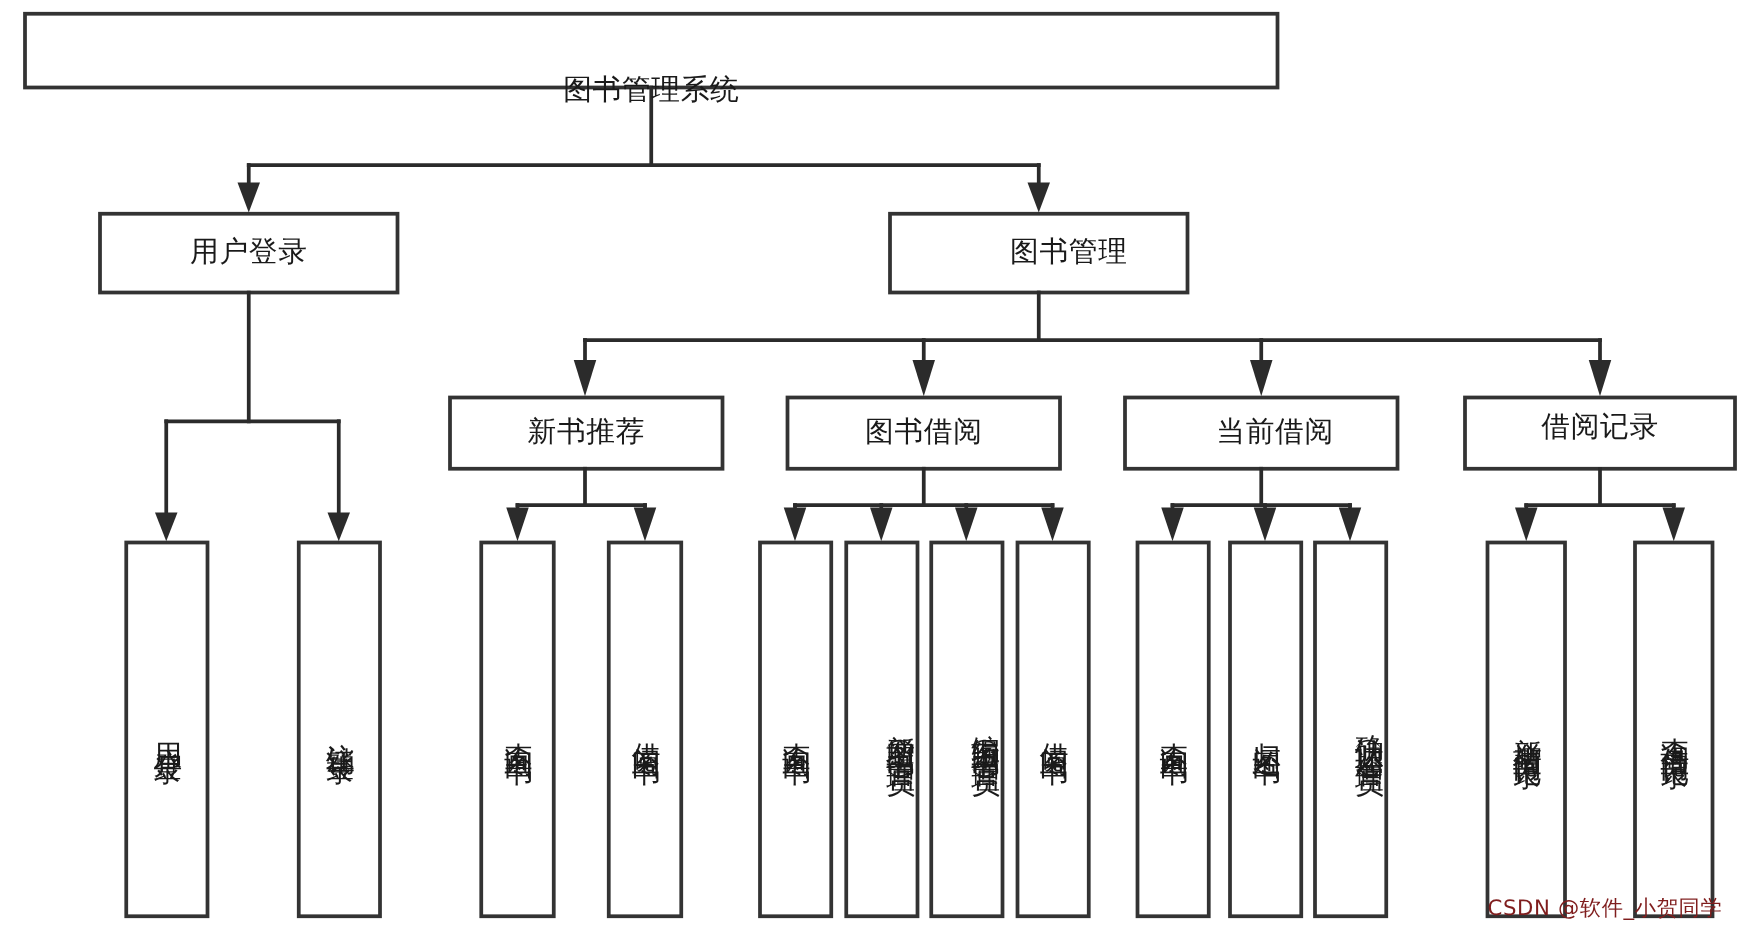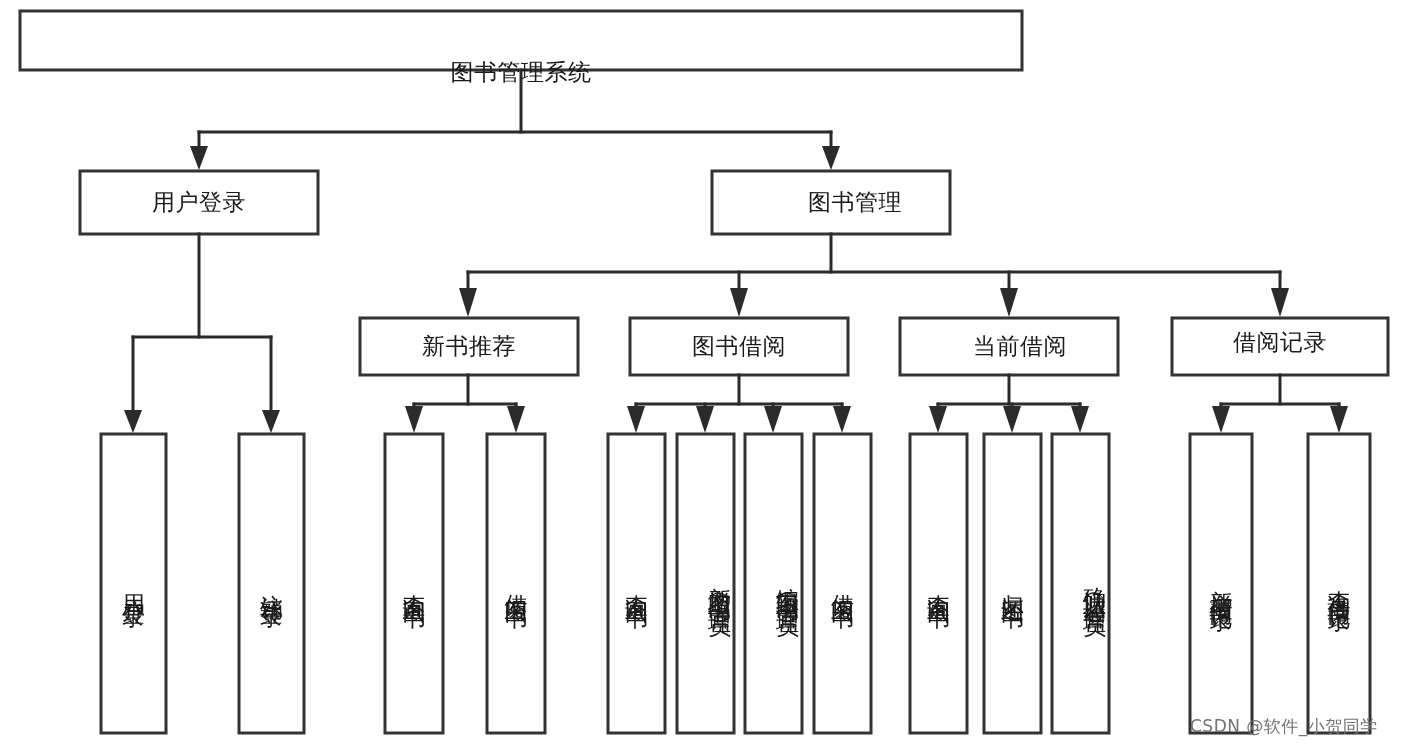--- a/index.html
+++ b/index.html
@@ -67,21 +67,21 @@
     letter-spacing: 4px;
     align-items: flex-start;
     padding-top: 6px;
   }
   .node-label.vertical.align-center {
     align-items: center;
     padding-top: 0;
   }
   .watermark {
     position: absolute;
-    color: #737373;
+    color: #7f1d1d;
     font-size: 17px;
     font-family: "DejaVu Sans", "Liberation Sans", sans-serif;
     white-space: nowrap;
     letter-spacing: 0.5px;
     pointer-events: none;
   }
 </style>
 </head>
 <body>
 

